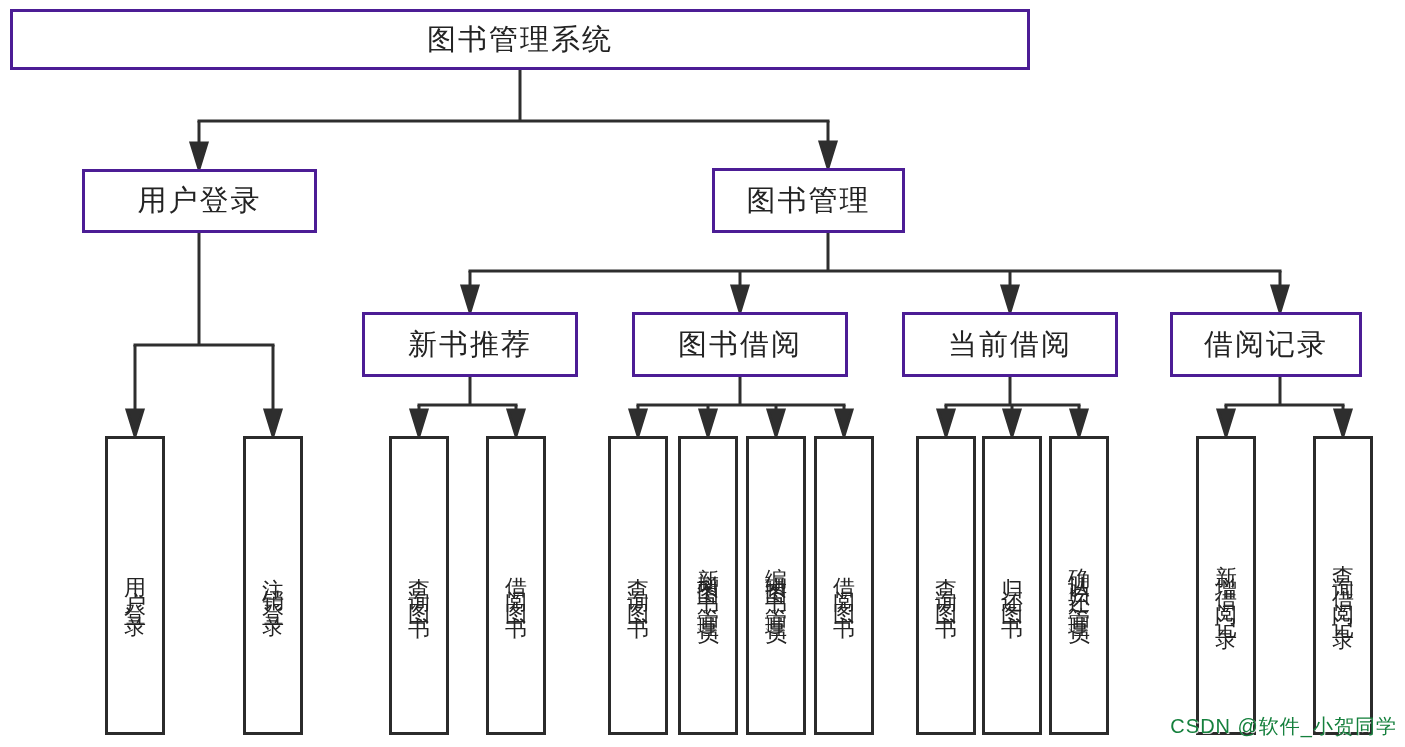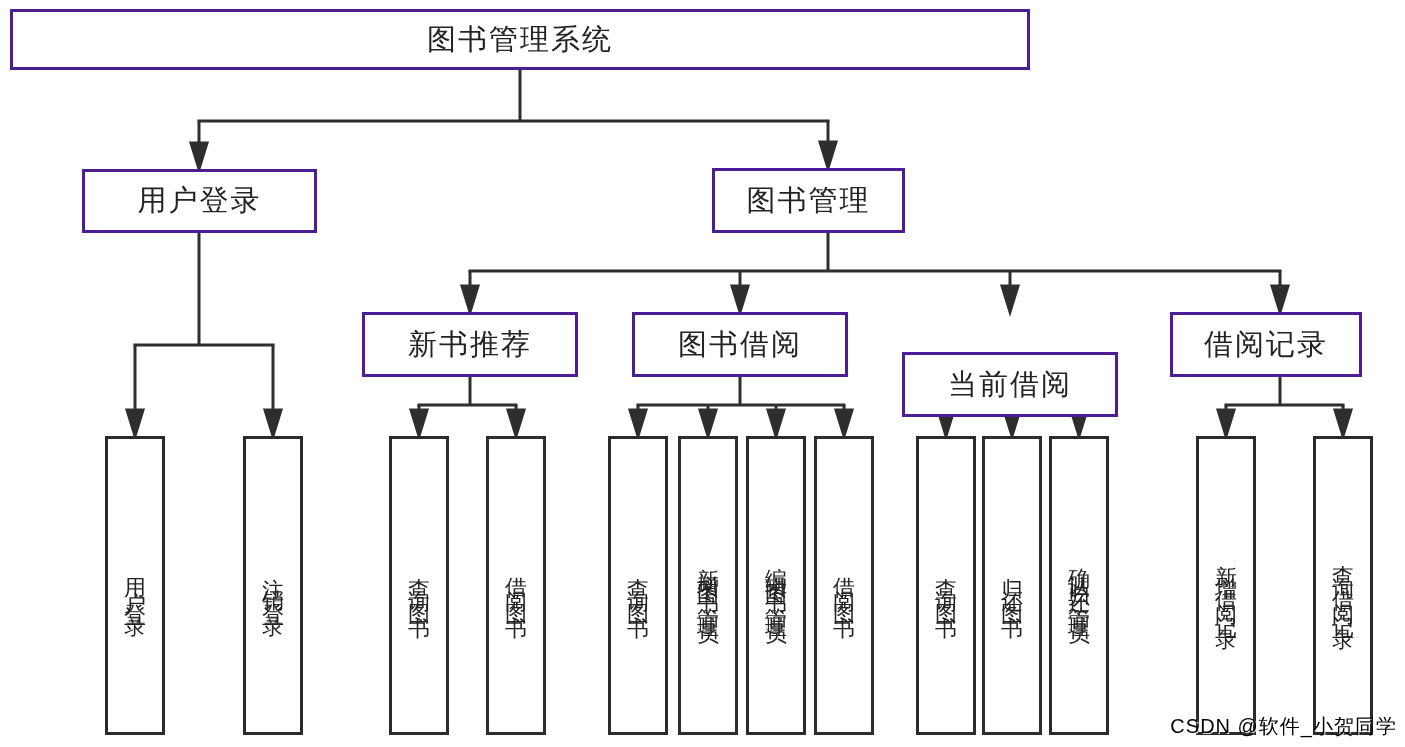--- a/index.html
+++ b/index.html
@@ -34,21 +34,21 @@
     letter-spacing:13px;
     writing-mode:vertical-rl;
     text-orientation:upright;
     line-height:1;
   }
   .vbox.long{letter-spacing:8px;}
   #watermark{
     position:absolute;
     right:8px;top:713px;
     font-size:20px;
-    color:#000000;
+    color:#15803d;
     letter-spacing:1px;
     text-shadow:1px 1px 0 rgba(255,255,255,.85);
     white-space:nowrap;
   }
 </style>
 </head>
 <body>
 
 <div id="stage">
 
@@ -130,21 +130,21 @@
     </g>
   </svg>
 
   <div class="hbox" style="left:10px;top:9px;width:1020px;height:61px;">图书管理系统</div>
 
   <div class="hbox" style="left:82px;top:169px;width:235px;height:64px;">用户登录</div>
   <div class="hbox" style="left:712px;top:168px;width:193px;height:65px;">图书管理</div>
 
   <div class="hbox" style="left:362px;top:312px;width:216px;height:65px;">新书推荐</div>
   <div class="hbox" style="left:632px;top:312px;width:216px;height:65px;">图书借阅</div>
-  <div class="hbox" style="left:902px;top:312px;width:216px;height:65px;margin-top:40px;">当前借阅</div>
+  <div class="hbox" style="left:902px;top:312px;width:216px;height:65px;">当前借阅</div>
   <div class="hbox" style="left:1170px;top:312px;width:192px;height:65px;">借阅记录</div>
 
   <div class="vbox" style="left:105px;">用户登录</div>
   <div class="vbox" style="left:243px;">注销登录</div>
 
   <div class="vbox" style="left:389px;">查询图书</div>
   <div class="vbox" style="left:486px;">借阅图书</div>
 
   <div class="vbox" style="left:608px;">查询图书</div>
   <div class="vbox long" style="left:678px;">新增图书（管理员）</div>

